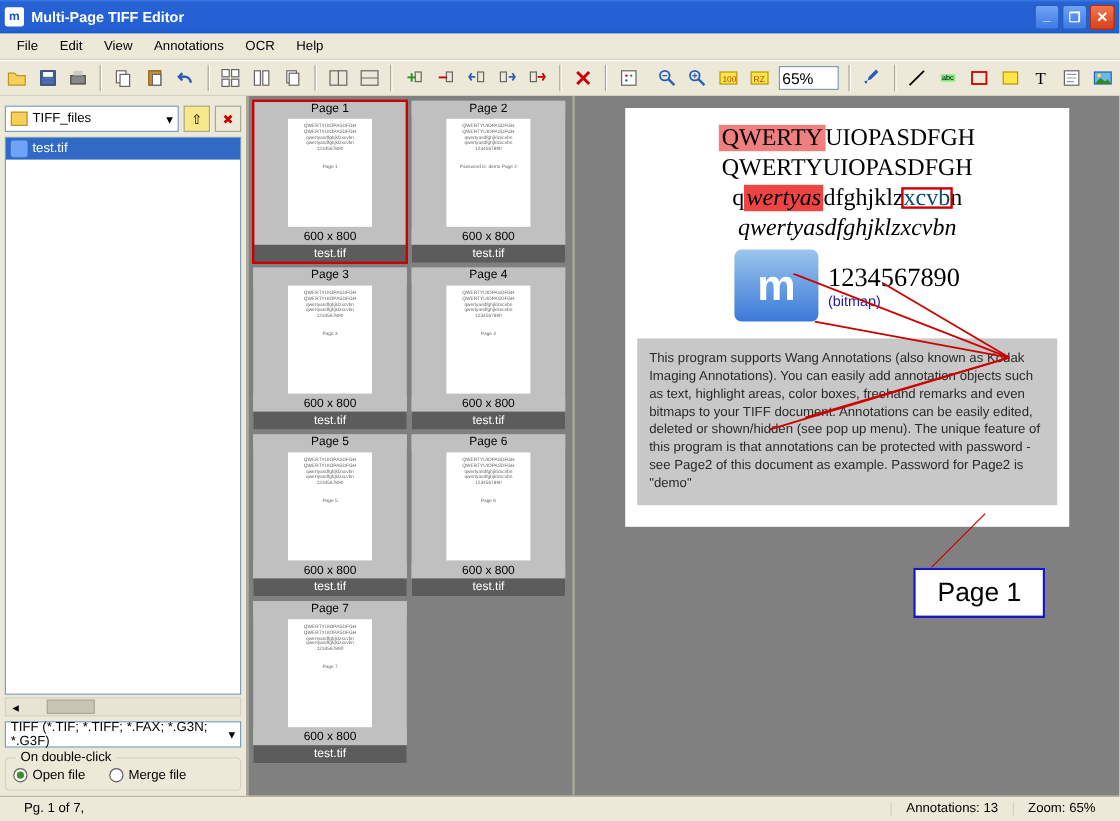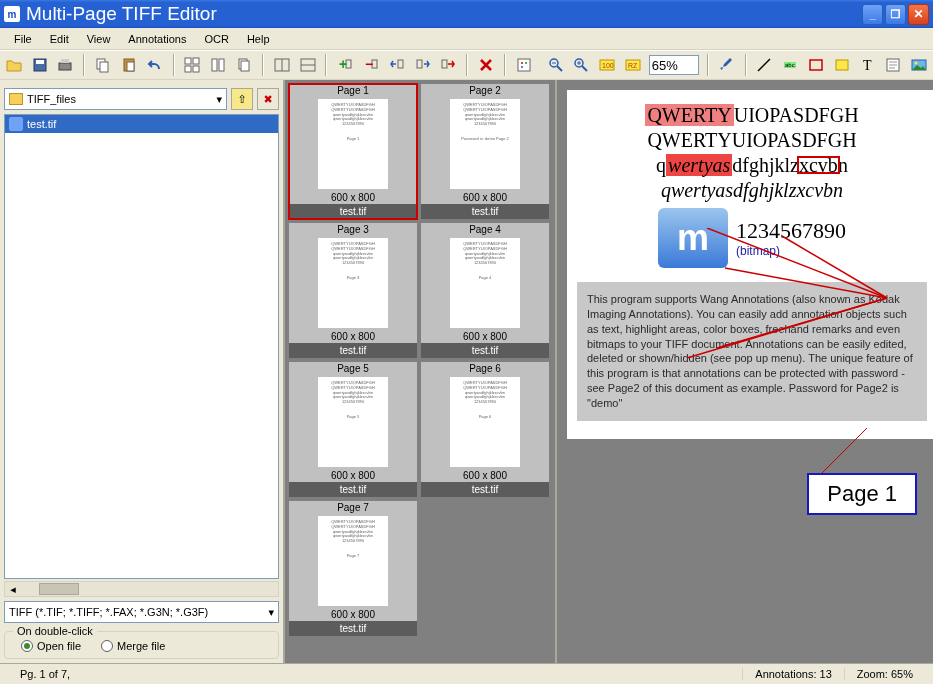--- a/index.html
+++ b/index.html
@@ -1,64 +1,64 @@
 <!DOCTYPE html>
 <html><head>
 <meta charset="utf-8">
 <style>
 * { box-sizing: border-box; margin: 0; padding: 0; }
 body { font-family: Tahoma, sans-serif; font-size: 11px; background: #ece9d8; width: 933px; height: 684px; overflow: hidden; }
 .titlebar { background: linear-gradient(#3a79e3,#2762d5 8%,#2560d3 92%,#1a4ec2); height: 28px; display: flex; align-items: center; color: #fff; padding: 0 4px; }
 .titlebar .app-icon { width: 16px; height: 16px; background:#fff; margin-right:6px; display:flex; align-items:center; justify-content:center; color:#1a4ec2; font-weight:bold; border-radius:2px; font-size:10px;}
-.titlebar .title { flex: 1; font-weight: normal; font-size: 19px; }
+.titlebar .title { flex: 1; font-weight: bold; font-size: 12px; }
 .winbtns { display: flex; gap: 2px; }
 .winbtn { width: 21px; height: 21px; background: linear-gradient(#6fa3f7,#3b7ae6); border: 1px solid #2a5db8; border-radius: 3px; color:#fff; display:flex; align-items:center; justify-content:center; font-weight:bold; font-size:11px; cursor:pointer;}
 .winbtn.close { background: linear-gradient(#f3764a,#d8411b); border-color: #b3300e; font-size:12px;}
 .menubar { height: 22px; background: #ece9d8; display:flex; align-items:center; padding: 0 6px; gap: 2px; border-bottom:1px solid #d6d2c2;}
 .menu-item { padding: 2px 8px; cursor:pointer; }
 .toolbar-row { height: 30px; background:#ece9d8; display:flex; align-items:center; padding:2px 4px; gap:6px; border-bottom:1px solid #d6d2c2; border-top:1px solid #fff;}
 .tb-spacer { flex:1; }
 .tbtn { width:24px; height:24px; display:flex; align-items:center; justify-content:center; cursor:pointer; border:1px solid transparent; border-radius:2px;}
 .sep { width:2px; height:22px; border-left:1px solid #aca899; border-right:1px solid #fff; margin:0 2px;}
 .zoom-input { width:50px; height:20px; border:1px solid #7f9db9; background:#fff; font-size:13px; padding:0 2px;}
 .main { display:flex; height: calc(684px - 28px - 22px - 30px - 21px); }
-.left-pane { width: 285px; background:#ece9d8; display:flex; flex-direction:column; border-right:2px solid #aca899; padding:4px;}
+.left-pane { width: 207px; background:#ece9d8; display:flex; flex-direction:column; border-right:2px solid #aca899; padding:4px;}
 .folder-row { display:flex; gap:4px; align-items:center; margin:4px 0;}
 .folder-select { flex:1; height:22px; border:1px solid #7f9db9; background:#fff; display:flex; align-items:center; padding:0 4px;}
 .folder-select .fi { width:14px; height:12px; background:#f7d05a; border:1px solid #b8962a; margin-right:4px;}
 .small-btn { width:22px; height:22px; border:1px solid #aca899; background:#ece9d8; display:flex; align-items:center; justify-content:center; cursor:pointer;}
 .file-header { height:18px; background:#ece9d8; border:1px solid #d6d2c2; padding:0 6px; display:flex; align-items:center; font-size:11px;}
 .file-list { flex:1; background:#fff; border:1px solid #7f9db9; overflow:auto;}
 .file-row { display:flex; align-items:center; padding:2px 4px; gap:4px;}
 .file-row.sel { background:#316ac5; color:#fff;}
 .file-icon { width:14px; height:14px; background:#6fa3f7; border-radius:2px;}
 .hscroll { height:16px; background:#e8e4d4; border:1px solid #d6d2c2; margin-top:2px; display:flex; align-items:center;}
 .hscroll .thumb { width:40px; height:12px; background:#c9c5b5; margin-left:18px; border:1px solid #aca899;}
 .filetype-select { height:22px; border:1px solid #7f9db9; background:#fff; margin:4px 0; padding:0 4px; display:flex; align-items:center;}
 .groupbox { border:1px solid #d6d2c2; border-radius:4px; padding:8px 6px 6px; margin-top:4px; position:relative;}
 .groupbox .legend { position:absolute; top:-7px; left:8px; background:#ece9d8; padding:0 4px; font-size:11px;}
-.radio-row { display:flex; gap:20px; align-items:flex-end;margin-left:10px;}
+.radio-row { display:flex; gap:20px; align-items:flex-end;}
 .radio { display:flex; align-items:center; gap:4px; cursor:pointer;}
 .radio .dot { width:12px; height:12px; border-radius:50%; border:1px solid #5f5f5f; background:#fff; display:flex; align-items:center; justify-content:center;}
 .radio.sel .dot::after { content:''; width:6px; height:6px; background:#3a8e2a; border-radius:50%;}
 .thumbs-pane { width: 272px; background:#808080; overflow:auto; padding:4px; border-right:2px solid #aca899;}
 .thumbs-grid { display:flex; flex-wrap:wrap; gap:4px;}
 .thumb-card { width:128px; background:#c0c0c0;}
 .thumb-card.sel { outline:2px solid #c00; outline-offset:-1px;}
 .thumb-title { text-align:center; font-size:10px; background:#c0c0c0; padding:1px;}
 .thumb-preview { height:90px; background:#fff; margin:2px auto; width:70px; font-size:4px; padding:4px 2px; text-align:center; color:#666; line-height:1.2; overflow:hidden;}
 .thumb-dims { text-align:center; font-size:10px; background:#c0c0c0; padding:1px;}
 .thumb-file { text-align:center; font-size:10px; background:#5c5c5c; color:#fff; padding:2px;}
 .viewer-pane { flex:1; background:#808080; overflow:auto; padding:10px;}
 .doc { background:#fff; width:370px; margin:0 auto; padding:12px 0; position:relative;}
 .doc-line { font-family:Georgia,serif; font-size:20px; text-align:center; margin:2px 0;}
 .doc-line.italic { font-style:italic;}
 .hl-red { background:#f08080; padding:0 2px;}
 .hl-grn { background:#ef4444; padding:0 2px;font-style:italic;}
-.strike-red { position:relative; color:#000000;}
+.strike-red { position:relative; color:#0c4a6e;}
 .strike-red::after { content:''; position:absolute; left:-2px; right:-2px; top:2px; bottom:2px; border:2px solid #c00;}
 .bitmap-row { display:flex; align-items:center; justify-content:center; gap:8px; margin-top:6px;}
 .m-logo { width:70px; height:60px; background:linear-gradient(#9bc5ed,#3a79d8); border-radius:6px; display:flex; align-items:center; justify-content:center; color:#fff; font-weight:bold; font-size:36px; font-family:Arial;}
 .bitmap-label { color:#2020a0; font-size:12px;}
 .num-line { font-family:Georgia,serif; font-size:22px;}
 .annot-box { background:#c8c8c8; color:#2a2a2a; font-size:11px; padding:10px; margin:14px 10px 6px; line-height:1.35; font-family:Verdana,sans-serif;}
 .page-badge { position:absolute; bottom:-76px; right:20px; border:2px solid #1818c0; background:#fff; padding:6px 18px; font-family:Arial; font-size:22px; color:#000;}
 .conn-line-container { position:absolute; top:138px; left:10px; right:10px; height:260px; pointer-events:none;}
 .statusbar { height:21px; background:#ece9d8; border-top:1px solid #aca899; display:flex; align-items:center; padding:0 8px; font-size:11px;}
 .status-cell { padding:0 12px; border-left:1px solid #d6d2c2;}

